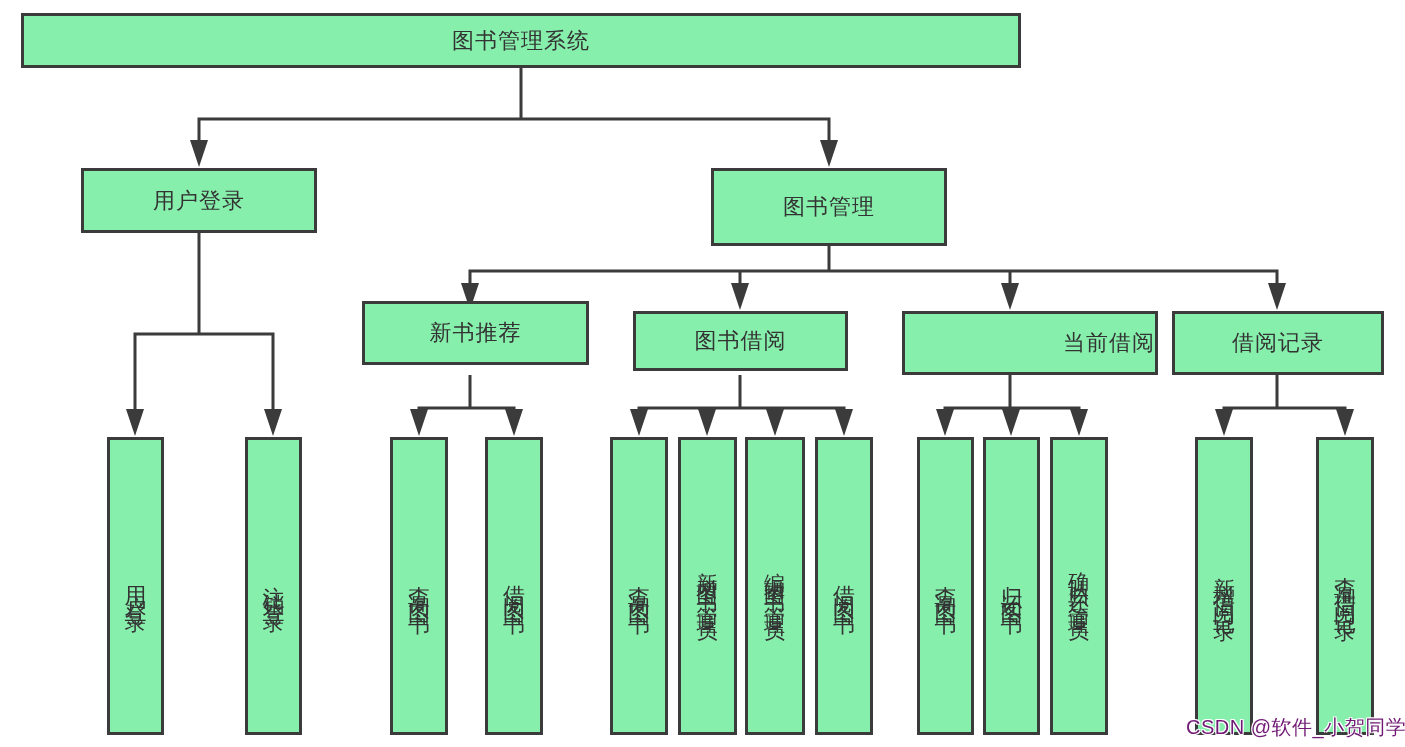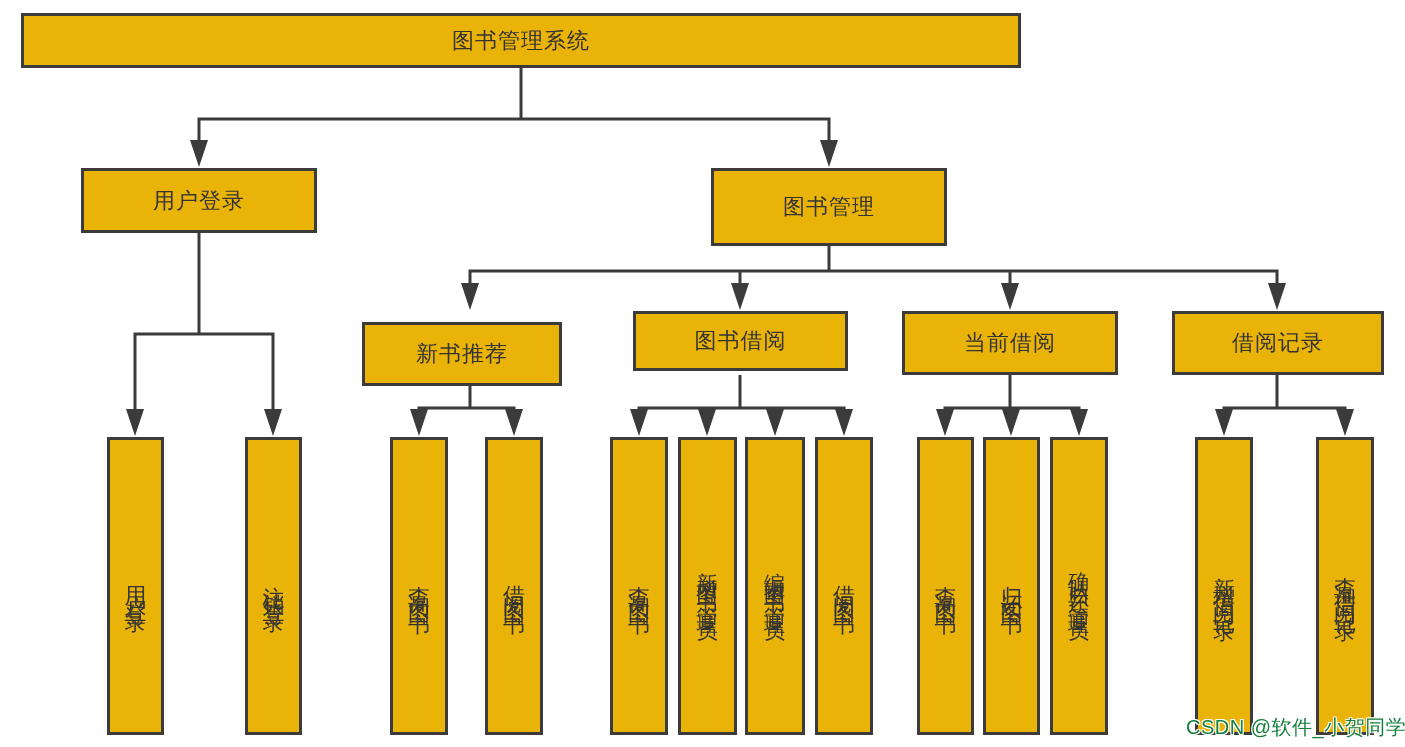--- a/index.html
+++ b/index.html
@@ -2,53 +2,53 @@
 <html><head>
 <meta charset="utf-8">
 <style>
   html,body{margin:0;padding:0;background:#ffffff;}
   .stage{
     position:relative;width:1405px;height:747px;background:#ffffff;overflow:hidden;
     font-family:"Liberation Sans","DejaVu Sans",sans-serif;color:#333333;
   }
   .stage svg{position:absolute;left:0;top:0;}
   .box{
-    position:absolute;box-sizing:border-box;border:3px solid #3b3b3b;background:#eab308;
+    position:absolute;box-sizing:border-box;border:3px solid #3b3b3b;background:#86efac;
     display:flex;align-items:center;justify-content:center;
   }
   .hlabel{font-size:22px;letter-spacing:1px;white-space:nowrap;color:#333333;}
   .vlabel{
     writing-mode:vertical-rl;text-orientation:mixed;
     font-size:22px;line-height:1;letter-spacing:9px;color:#333333;white-space:nowrap;
   }
   .vlabel.long{letter-spacing:7px;font-size:21px;}
   
   .n-root   {left:21px;  top:13px;  width:1000px;height:55px;}
   .n-login  {left:81px;  top:168px; width:236px; height:65px;}
   .n-mgmt   {left:711px; top:168px; width:236px; height:78px;}
-  .n-newbook{left:362px; top:322px; width:200px; height:64px;text-align:center;}
+  .n-newbook{left:362px; top:301px; width:227px; height:64px;text-align:center;}
   .n-borrow {left:633px; top:311px; width:215px; height:60px;}
-  .n-current{left:902px; top:311px; width:216px; height:64px;}
+  .n-current{left:902px; top:311px; width:256px; height:64px;justify-content:flex-end;}
   .n-records{left:1172px;top:311px; width:212px; height:64px;}
   .n-u1{left:107px; top:437px;width:57px;height:298px;}
   .n-u2{left:245px; top:437px;width:57px;height:298px;}
   .n-r1{left:390px; top:437px;width:58px;height:298px;}
   .n-r2{left:485px; top:437px;width:58px;height:298px;}
   .n-b1{left:610px; top:437px;width:58px;height:298px;}
   .n-b2{left:678px; top:437px;width:59px;height:298px;}
   .n-b3{left:745px; top:437px;width:60px;height:298px;}
   .n-b4{left:815px; top:437px;width:58px;height:298px;}
   .n-c1{left:917px; top:437px;width:57px;height:298px;}
   .n-c2{left:983px; top:437px;width:57px;height:298px;}
   .n-c3{left:1050px;top:437px;width:58px;height:298px;}
   .n-j1{left:1195px;top:437px;width:58px;height:298px;}
   .n-j2{left:1316px;top:437px;width:58px;height:298px;}
   .watermark{
     position:absolute;left:1186px;top:714px;z-index:5;
-    font-size:20px;color:#15803d;letter-spacing:0.5px;white-space:nowrap;
+    font-size:20px;color:#701a75;letter-spacing:0.5px;white-space:nowrap;
     text-shadow:-1px -1px 0 #fff,1px -1px 0 #fff,-1px 1px 0 #fff,1px 1px 0 #fff;
   }
 </style>
 </head>
 <body>
 
 <div class="stage">
 
   <svg width="1405" height="747" viewBox="0 0 1405 747">
     <g stroke="#3b3b3b" stroke-width="3" fill="none">

